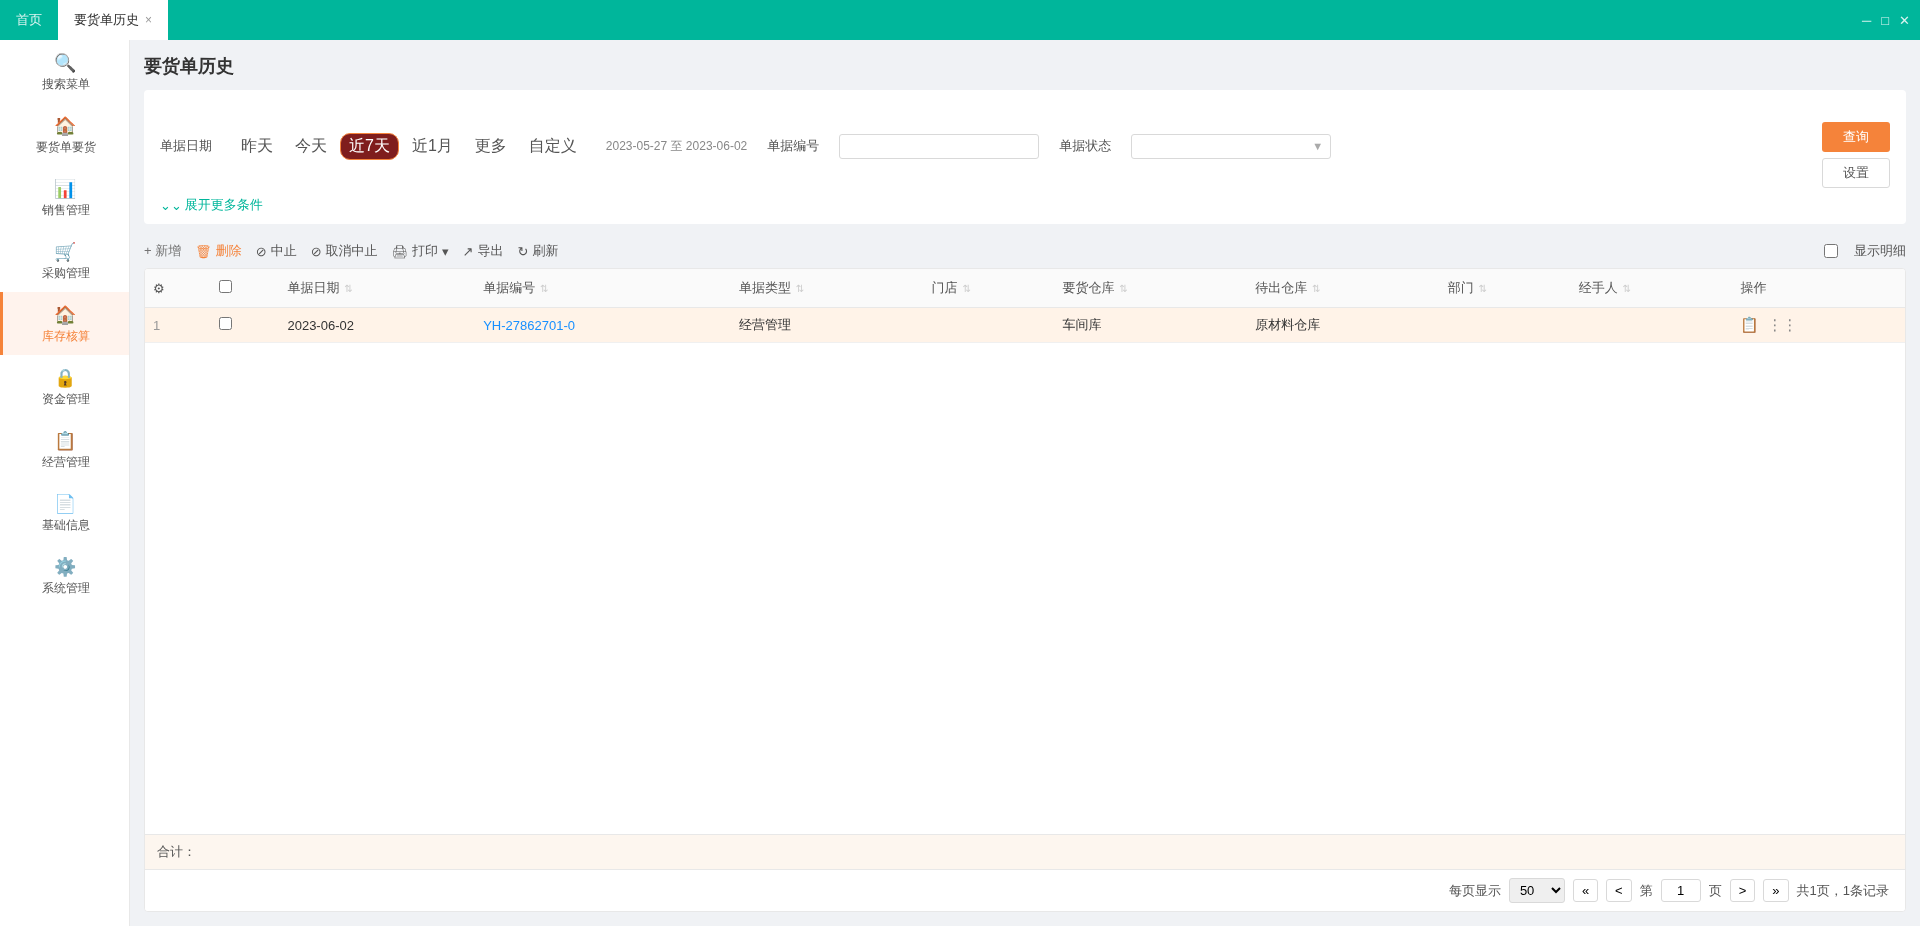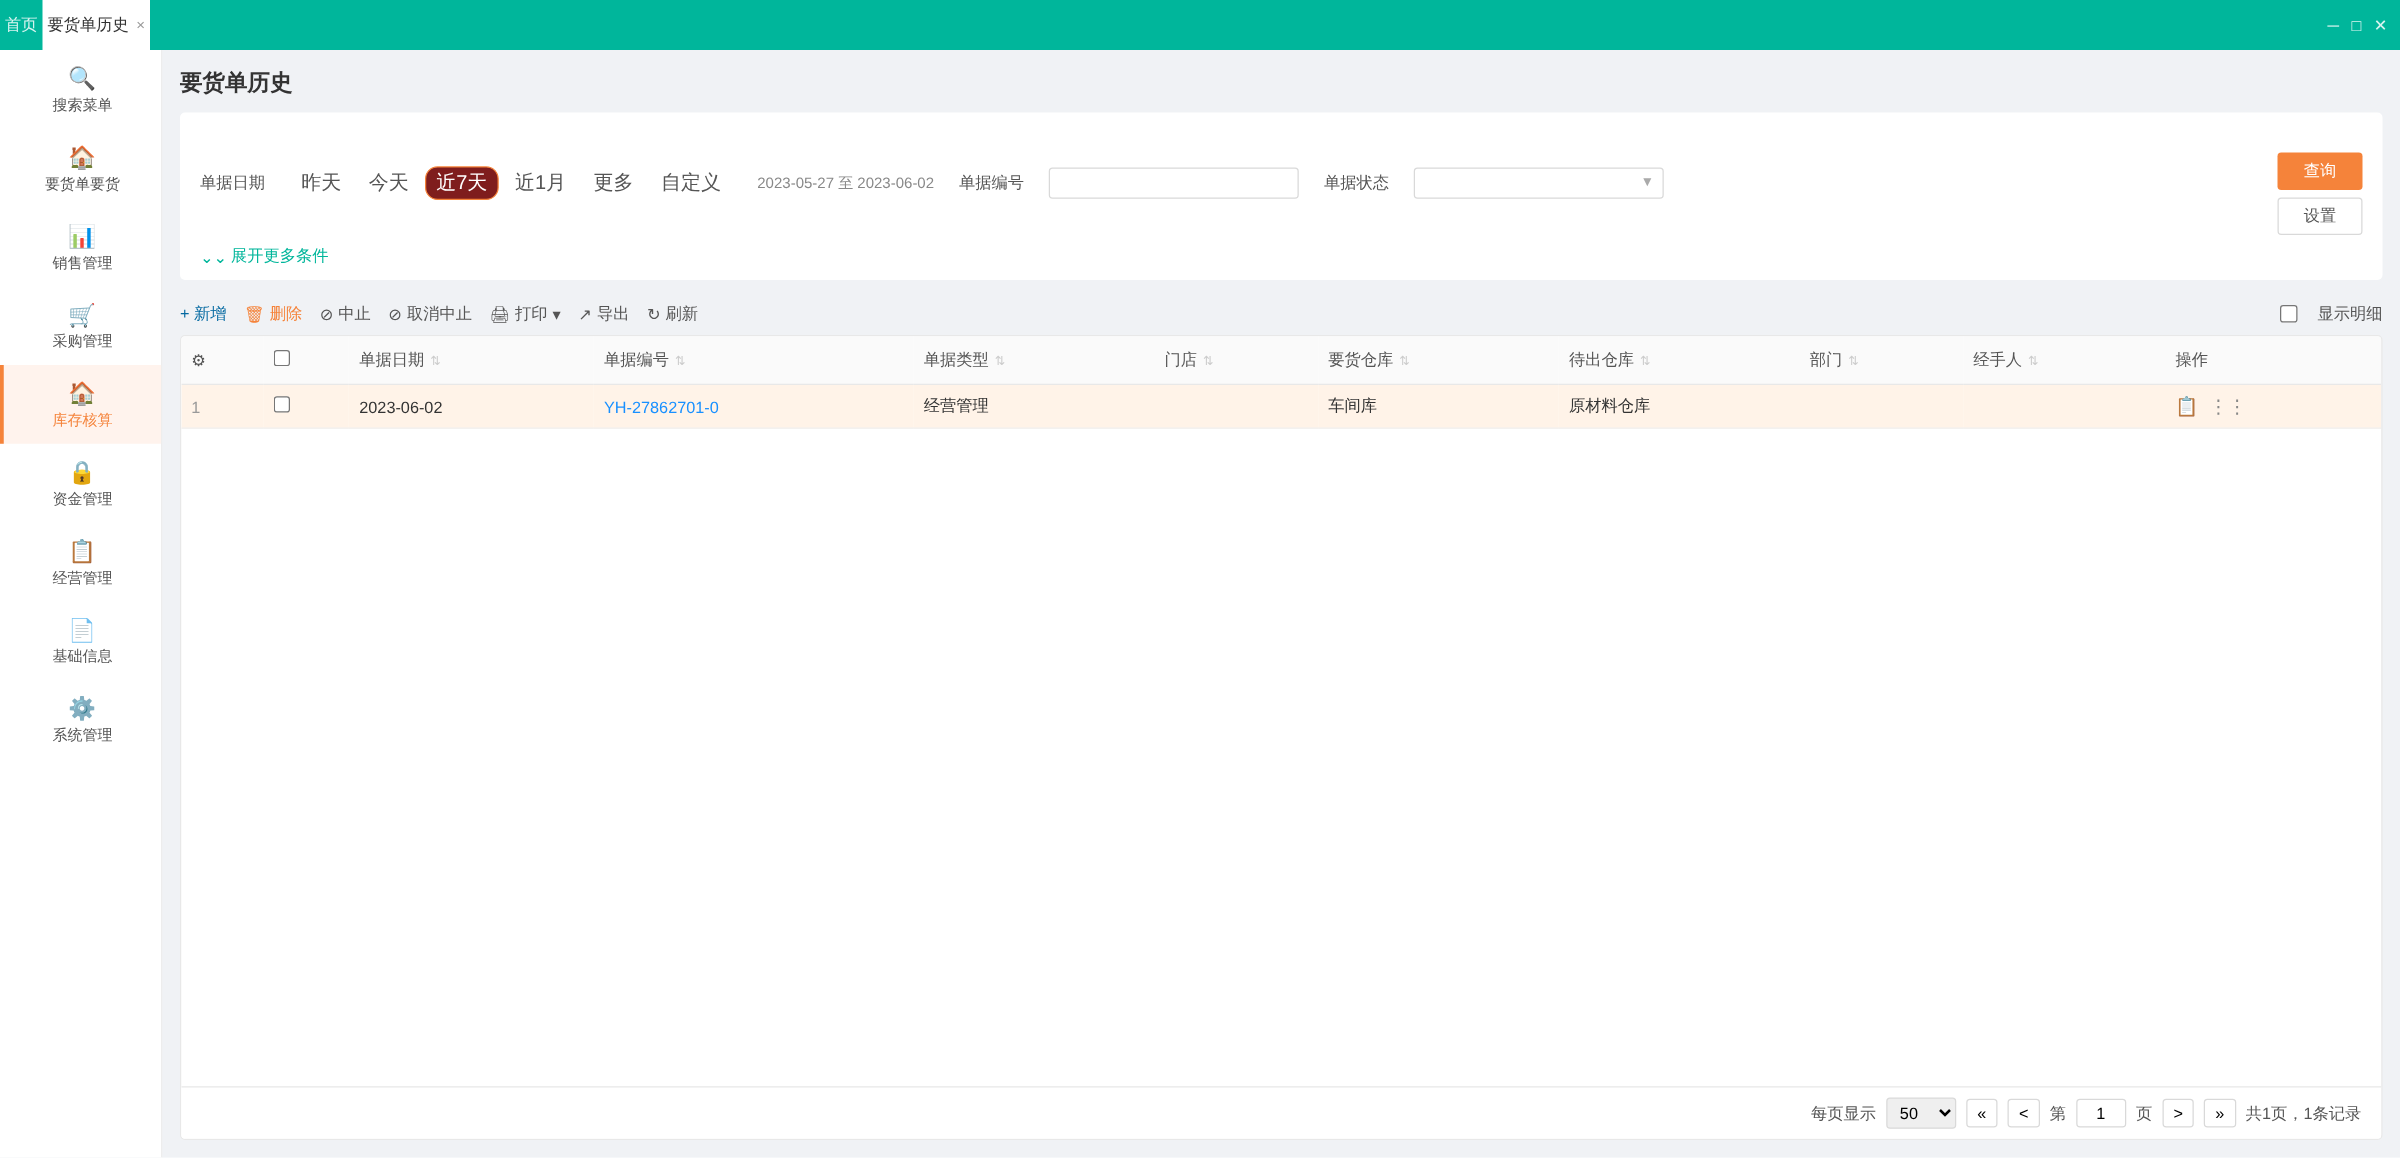--- a/index.html
+++ b/index.html
@@ -16,21 +16,21 @@
       position: relative;
     }
     .top-bar-tabs {
       display: flex;
       align-items: stretch;
       height: 100%;
     }
     .tab-item {
       display: flex;
       align-items: center;
-      padding: 0 4px;
+      padding: 0 16px;
       color: rgba(255,255,255,0.85);
       font-size: 13px;
       cursor: pointer;
       position: relative;
       white-space: nowrap;
     }
     .tab-item.active {
       background: #fff;
       color: #333;
     }
@@ -228,21 +228,21 @@
       display: flex;
       align-items: center;
       gap: 4px;
       cursor: pointer;
       color: #555;
       font-size: 13px;
       background: none;
       border: none;
       padding: 0;
     }
-    .toolbar-btn.new-btn { color: #0369a1; }
+    .toolbar-btn.new-btn { color: #737373; }
     .toolbar-btn.del-btn { color: #f5833a; }
     .show-detail-label {
       display: flex;
       align-items: center;
       gap: 16px;
       margin-left: auto;
       color: #555;
       font-size: 13px;
       cursor: pointer;
     }
@@ -508,20 +508,23 @@
                   <div class="op-icons">
                     <span class="op-icon">📋</span>
                     <span class="op-icon">⋮⋮</span>
                   </div>
                 </td>
               </tr>
             </tbody>
         </table>
       </div>
 
+      <div class="table-footer">
+        <span>合计：</span>
+      </div>
 
       <div class="pagination-bar">
         <span>每页显示</span>
         <select class="page-size-select">
           
         <option value="10">10</option><option value="20">20</option><option value="50" selected="">50</option><option value="100">100</option></select>
         <button class="page-btn">«</button>
         <button class="page-btn">&lt;</button>
         <span>第</span>
         <input class="page-input" type="text" value="1" style="">

